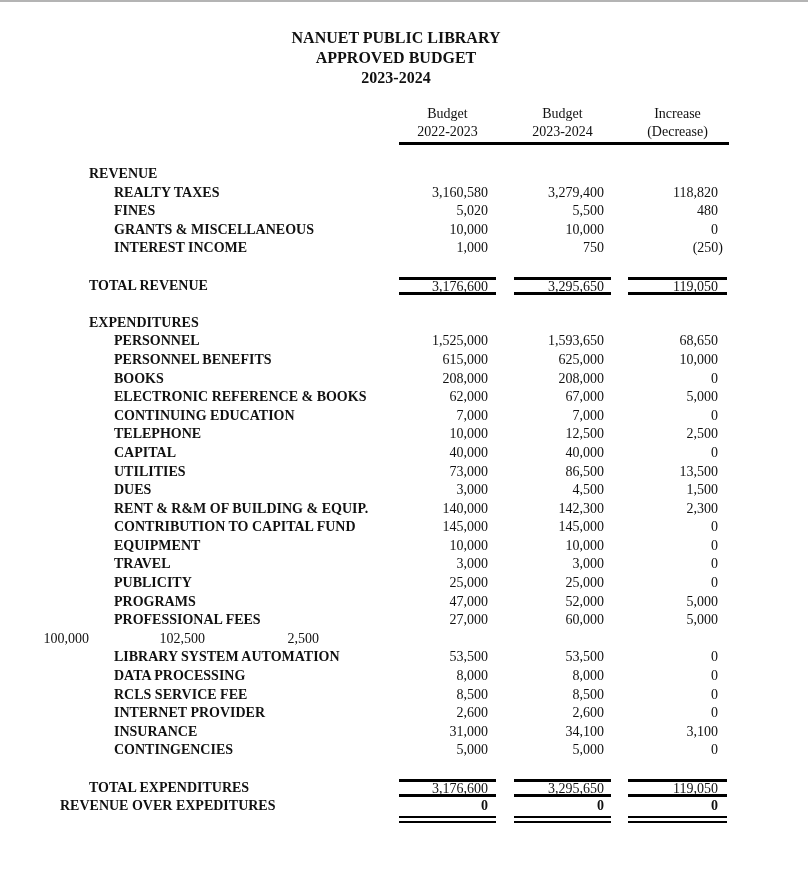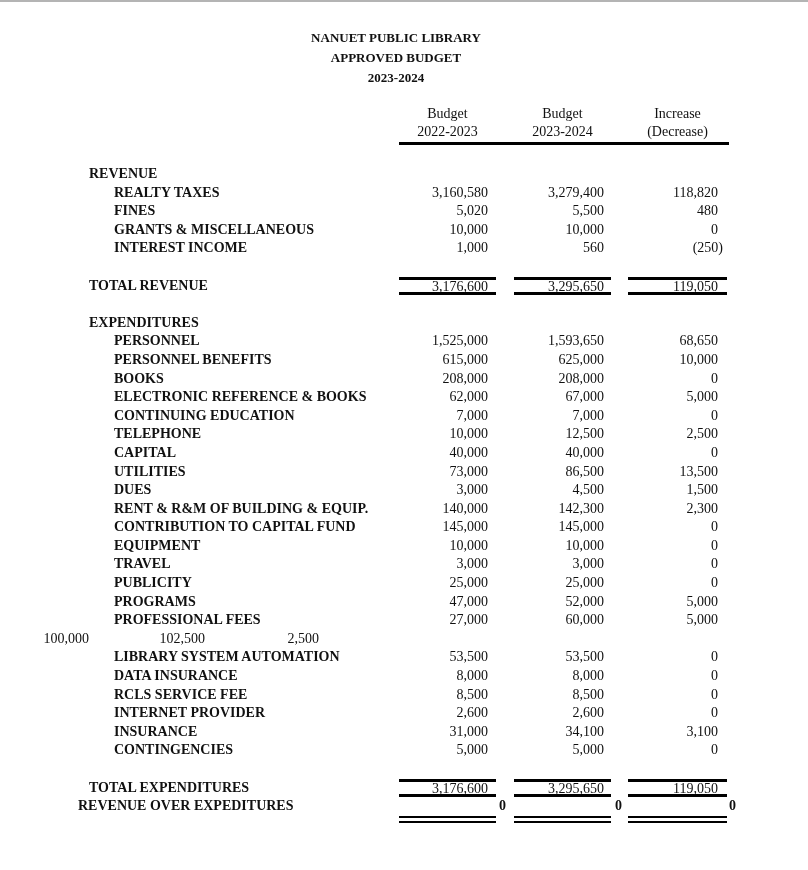--- a/index.html
+++ b/index.html
@@ -12,41 +12,41 @@
   }
   .page {
     position:relative;
     width:808px; height:870px;
     background:#ffffff;
     border-top:2px solid #b4b4b4;
   }
   .title-block {
     position:absolute; top:26px; left:0; width:792px;
     text-align:center;
-    font-weight:bold; font-size:13px; line-height:20px;
+    font-weight:bold; font-size:16px; line-height:20px;
   }
   .col-headers .hc {
     position:absolute;
     text-align:center; font-size:14px; line-height:18px;
   }
   .hc .l1 { position:absolute; top:103px; left:0; width:100%; }
   .hc .l2 { position:absolute; top:121px; left:0; width:100%; }
   .hc.h0 { left:399px; width:97px; }
   .hc.h1 { left:514px; width:97px; }
   .hc.h2 { left:628px; width:99px; }
   .header-rule {
     position:absolute; top:140px; left:399px; width:330px; height:3px;
     background:#000;
   }
   .rows { position:absolute; top:163px; left:0; width:792px; }
   .row { display:flex; height:18.6px; font-size:14px; line-height:18.6px; }
   .row .label { width:399px; font-weight:bold; white-space:nowrap; }
   .row.section .label, .row.total .label { padding-left:89px; }
   .row.item .label { padding-left:114px; }
-  .row.final .label { padding-left:60px;margin-left:18px; }
+  .row.final .label { padding-left:60px; }
   .cell.val { width:97px; text-align:right; padding-right:8px; white-space:nowrap; }
   .cell.val.v1 { margin-left:18px; padding-right:7px; }
   .cell.val.v2 { margin-left:17px; width:99px; padding-right:9px;text-align:right; }
   .cell.val.paren { padding-right:4px; }
   .row.total .cell.val {
     border-top:3px solid #000; border-bottom:3px solid #000;
     line-height:14px;
   }
   .row.final .cell.val { font-weight:bold; }
   .double-rule .seg {
@@ -103,21 +103,21 @@
       </div>
       <div class="row item">
         <div class="cell label">GRANTS &amp; MISCELLANEOUS</div>
         <div class="cell val v0">10,000</div>
         <div class="cell val v1">10,000</div>
         <div class="cell val v2">0</div>
       </div>
       <div class="row item">
         <div class="cell label">INTEREST INCOME</div>
         <div class="cell val v0">1,000</div>
-        <div class="cell val v1">560</div>
+        <div class="cell val v1">750</div>
         <div class="cell val v2 paren">(250)</div>
       </div>
       <div class="row spacer">
         <div class="cell label"></div>
       </div>
       <div class="row total">
         <div class="cell label">TOTAL REVENUE</div>
         <div class="cell val v0">3,176,600</div>
         <div class="cell val v1">3,295,650</div>
         <div class="cell val v2">119,050</div>
@@ -229,21 +229,21 @@
         <div class="cell val v1">102,500</div>
         <div class="cell val v2">2,500</div>
       </div>
       <div class="row item">
         <div class="cell label">LIBRARY SYSTEM AUTOMATION</div>
         <div class="cell val v0">53,500</div>
         <div class="cell val v1">53,500</div>
         <div class="cell val v2">0</div>
       </div>
       <div class="row item">
-        <div class="cell label">DATA INSURANCE</div>
+        <div class="cell label">DATA PROCESSING</div>
         <div class="cell val v0">8,000</div>
         <div class="cell val v1">8,000</div>
         <div class="cell val v2">0</div>
       </div>
       <div class="row item">
         <div class="cell label">RCLS SERVICE FEE</div>
         <div class="cell val v0">8,500</div>
         <div class="cell val v1">8,500</div>
         <div class="cell val v2">0</div>
       </div>

